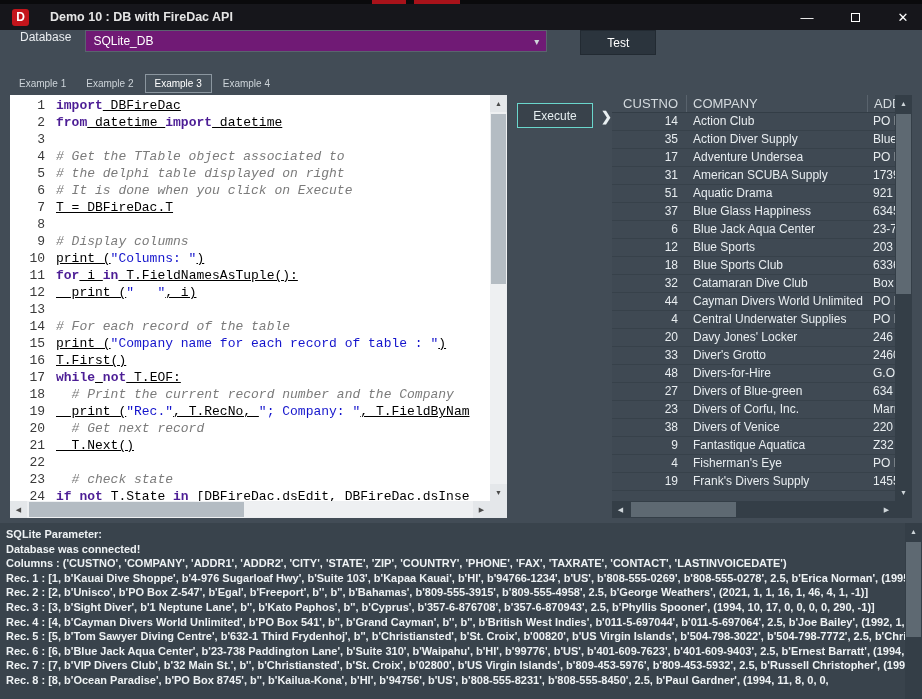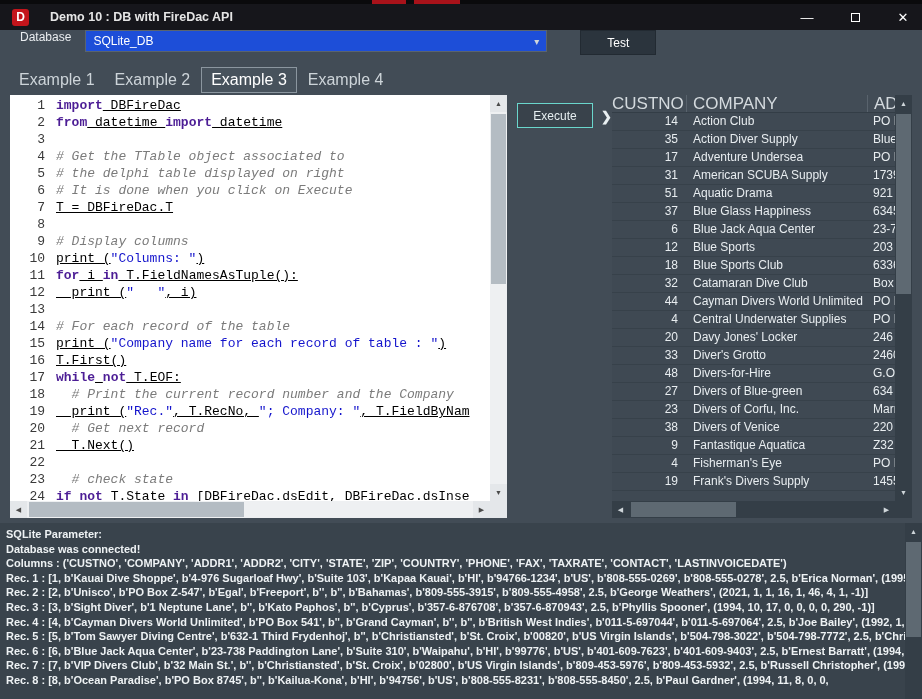--- a/index.html
+++ b/index.html
@@ -21,30 +21,30 @@
   .logo { width:17px; height:17px; background:#c3151c; border-radius:3px; color:#fff;
           font-weight:bold; font-size:12px; display:flex; align-items:center; justify-content:center; }
   .title { color:#e5e5e5; font-size:12.5px; font-weight:bold; margin-left:21px; flex:1; }
   .win-controls { display:flex; align-items:center; gap:34px; color:#fff; }
   .win-btn { cursor:default; font-size:13px; line-height:13px; display:flex; align-items:center; justify-content:center; width:14px; height:14px;}
   .max-glyph { width:9px; height:9px; border:1px solid #fff; display:inline-block; }
 
   
   .toolbar { height:40px; display:flex; align-items:flex-start; padding-left:20px; flex:0 0 auto; }
   .db-label { color:#e9edf0; font-size:12px; margin-right:14px; }
-  .combobox { width:462px; height:22px; background:#1d4ed8; border:1px solid #5a646e;
+  .combobox { width:462px; height:22px; background:#701a75; border:1px solid #5a646e;
               display:flex; align-items:center; justify-content:space-between;
               padding:0 7px; color:#ffffff; font-size:12px; }
   .combo-arrow { color:#cfd6da; font-size:10px; }
   .test-btn { margin-left:33px; width:76px; height:25px; background:#2b343d; border:1px solid #222a32;
               color:#fff; font-size:12px; font-family:"Liberation Sans", sans-serif; }
 
   
   .tabbar { height:23px; display:flex; align-items:flex-end; padding-left:10px; flex:0 0 auto; gap:2px; }
-  .tab { color:#cdd4d9; font-size:16px; padding:4px 9px 4px 9px; }
+  .tab { color:#cdd4d9; font-size:10px; padding:4px 9px 4px 9px; }
   .tab.selected { background:#47525c; border:1px solid #8b969f; color:#fff; padding:3px 9px; }
 
   
   .main { height:430px; position:relative; flex:0 0 auto; }
 
   
   .editor { position:absolute; left:10px; top:2px; width:497px; height:423px; background:#fff; }
   .code-view { position:absolute; left:0; top:0; right:17px; bottom:17px; overflow:hidden;
                background:#fff; padding-top:2px; }
   .code-row { display:flex; height:17px; line-height:17px; white-space:pre;
@@ -81,21 +81,21 @@
   
   .execute-btn { position:absolute; left:517px; top:10px; width:76px; height:25px;
                  background:#39424b; border:1px solid #6ad6cc; color:#e6eef0; font-size:12px;
                  font-family:"Liberation Sans", sans-serif; }
   .splitter-arrow { position:absolute; left:601px; top:16px; color:#eaf0f2; font-size:13px; font-weight:bold; }
 
   
   .grid { position:absolute; left:612px; top:2px; width:300px; height:423px; background:#3f4953; }
   .grid-inner { position:absolute; left:0; top:0; right:17px; bottom:17px; overflow:hidden; }
   .grid-header { display:flex; height:18px; line-height:18px; background:#424c56; color:#d4dade;
-                 font-size:17px; border-bottom:1px solid #333d46; }
+                 font-size:13px; border-bottom:1px solid #333d46; }
   .grid-row { display:flex; height:18px; line-height:17px; color:#e8edf0; font-size:12px;
               border-bottom:1px solid #37414a; }
   .c-custno { width:74px; text-align:right; padding-right:8px; flex:0 0 auto; overflow:hidden; white-space:nowrap; }
   .c-company { width:181px; padding-left:6px; flex:0 0 auto; overflow:hidden; white-space:nowrap;
                border-left:1px solid transparent; }
   .c-addr { flex:1; padding-left:6px; overflow:hidden; white-space:nowrap; }
   .grid-header .c-company, .grid-header .c-addr { border-left:1px solid #59636d; }
   .grid .sb-v { bottom:17px; }
   .grid .sb-h { right:17px; }
 

